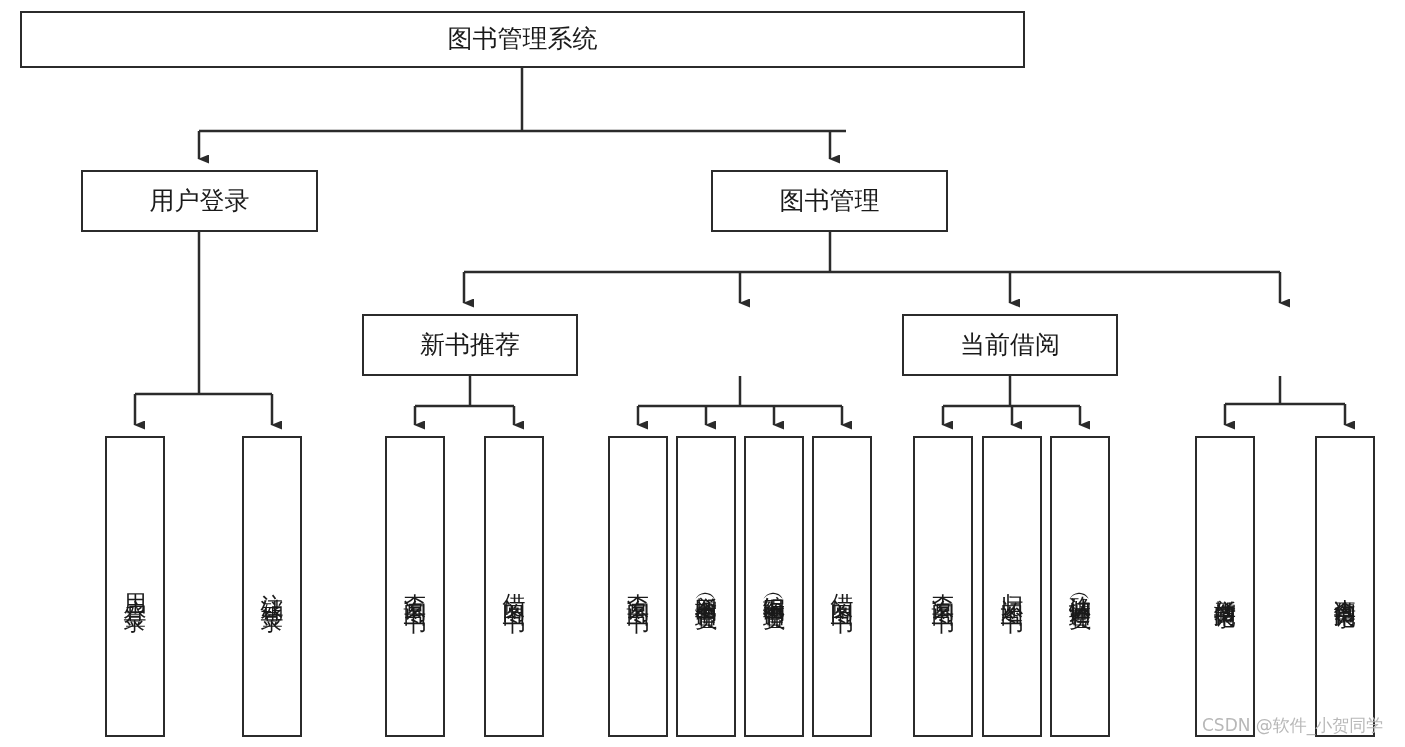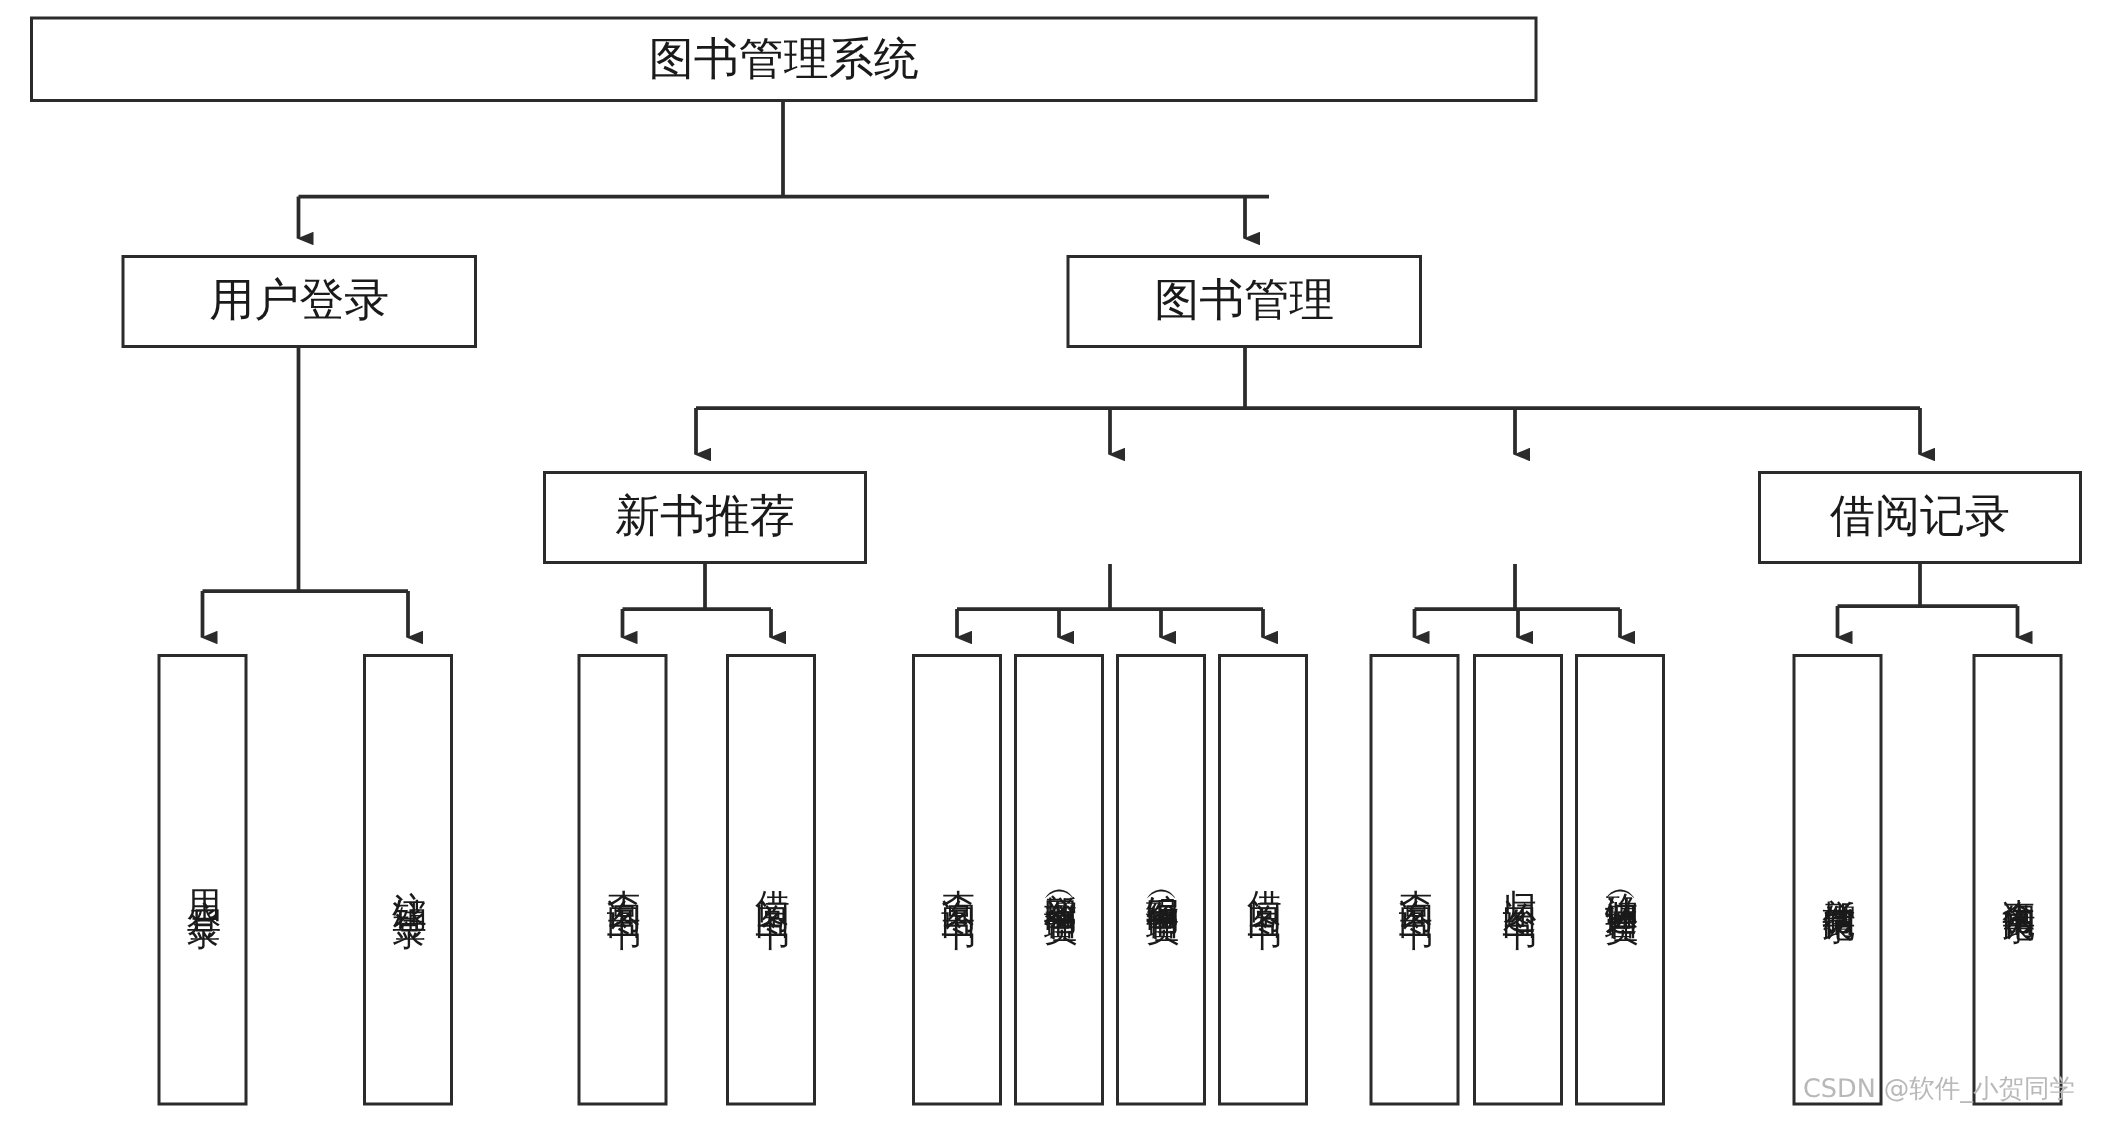--- a/index.html
+++ b/index.html
@@ -37,21 +37,21 @@
     justify-content: center;
     overflow: hidden;
   }
   .node-label {
     color: #1a1a1a;
     text-align: center;
     white-space: nowrap;
     line-height: 1.05;
   }
   .node.horiz .node-label {
-    font-size: 30px;
+    font-size: 25px;
   }
   .node.vert {
     align-items: center;
     justify-content: center;
   }
   .node.vert .node-label {
     writing-mode: vertical-rl;
     text-orientation: upright;
     font-size: 23px;
     letter-spacing: 6px;
@@ -133,22 +133,22 @@
   <div class="node horiz" style="left:81px; top:170px; width:237px; height:62px;">
     <span class="node-label">用户登录</span>
   </div>
   <div class="node horiz" style="left:362px; top:314px; width:216px; height:62px;">
     <span class="node-label">新书推荐</span>
   </div>
 
   <div class="node horiz" style="left:711px; top:170px; width:237px; height:62px;">
     <span class="node-label">图书管理</span>
   </div>
-  <div class="node horiz" style="left:1172px; top:314px; width:216px; height:62px;">
-    <span class="node-label">借阅记录</span>
+  <div class="node horiz" style="left:902px; top:314px; width:216px; height:62px;">
+    <span class="node-label">当前借阅</span>
   </div>
 
   <div class="node vert" style="left:105px; top:436px; width:60px; height:301px;">
     <span class="node-label">用户登录</span>
   </div>
   <div class="node vert" style="left:242px; top:436px; width:60px; height:301px;">
     <span class="node-label">注销登录</span>
   </div>
 
   <div class="node vert" style="left:385px; top:436px; width:60px; height:301px;">

